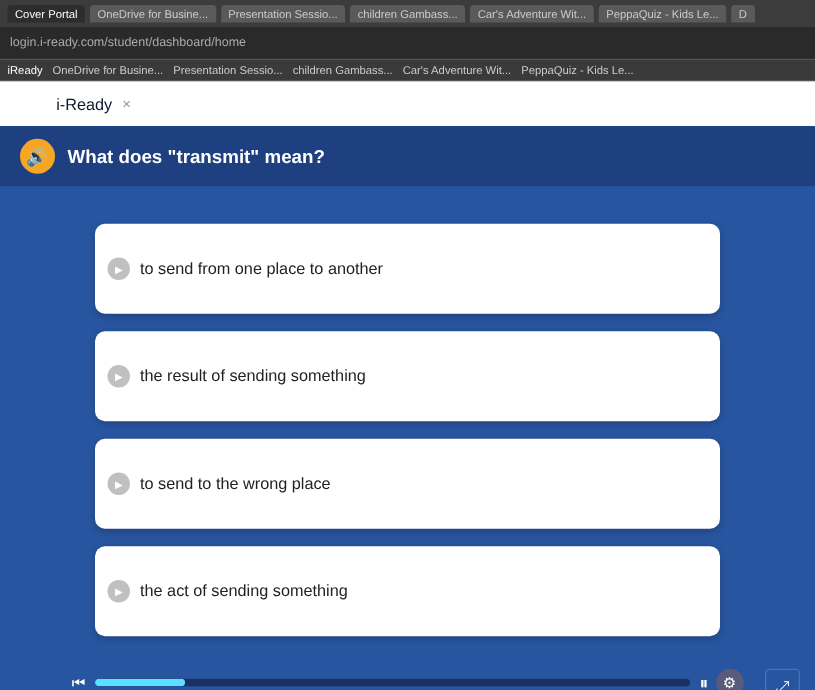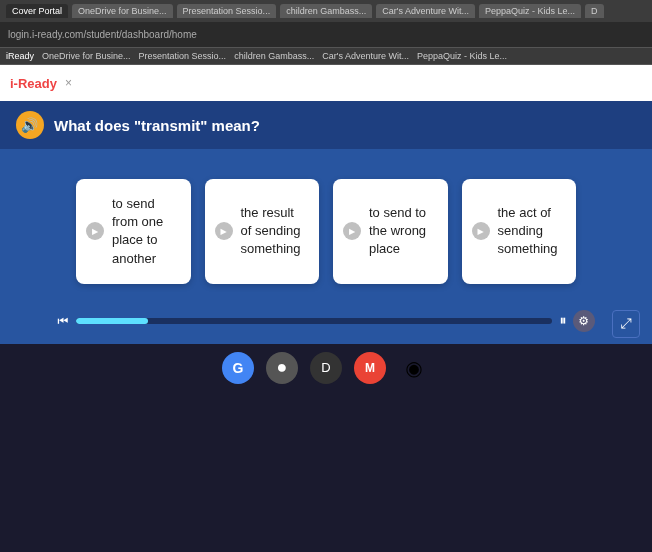--- a/index.html
+++ b/index.html
@@ -73,23 +73,24 @@
     
     .iready-bar {
       background: #ffffff;
       height: 36px;
       display: flex;
       align-items: center;
       padding: 0 10px;
       gap: 8px;
     }
     .iready-logo {
-      color: #ef4444;
+      color: #0f172a;
       font-size: 13px;
-      font-weight: bold;
+      font-weight: normal;
+      margin-left: 35px;
     }
     .iready-title {
       color: #333;
       font-size: 11px;
       flex: 1;
       text-align: center;
     }
     .iready-close {
       color: #999;
       font-size: 12px;
@@ -130,21 +131,21 @@
     }
     .question-text {
       color: #ffffff;
       font-size: 15px;
       font-weight: bold;
     }
 
     
     .answer-grid {
       display: grid;
-      grid-template-columns: 1fr 1fr 1fr 1fr;
+      grid-template-columns: 1fr;
       gap: 14px;
       padding: 30px 40px 20px 40px;
       width: 100%;
       max-width: 580px;
       margin: 0 auto;
     }
 
     .answer-card {
       background: #ffffff;
       border-radius: 8px;

